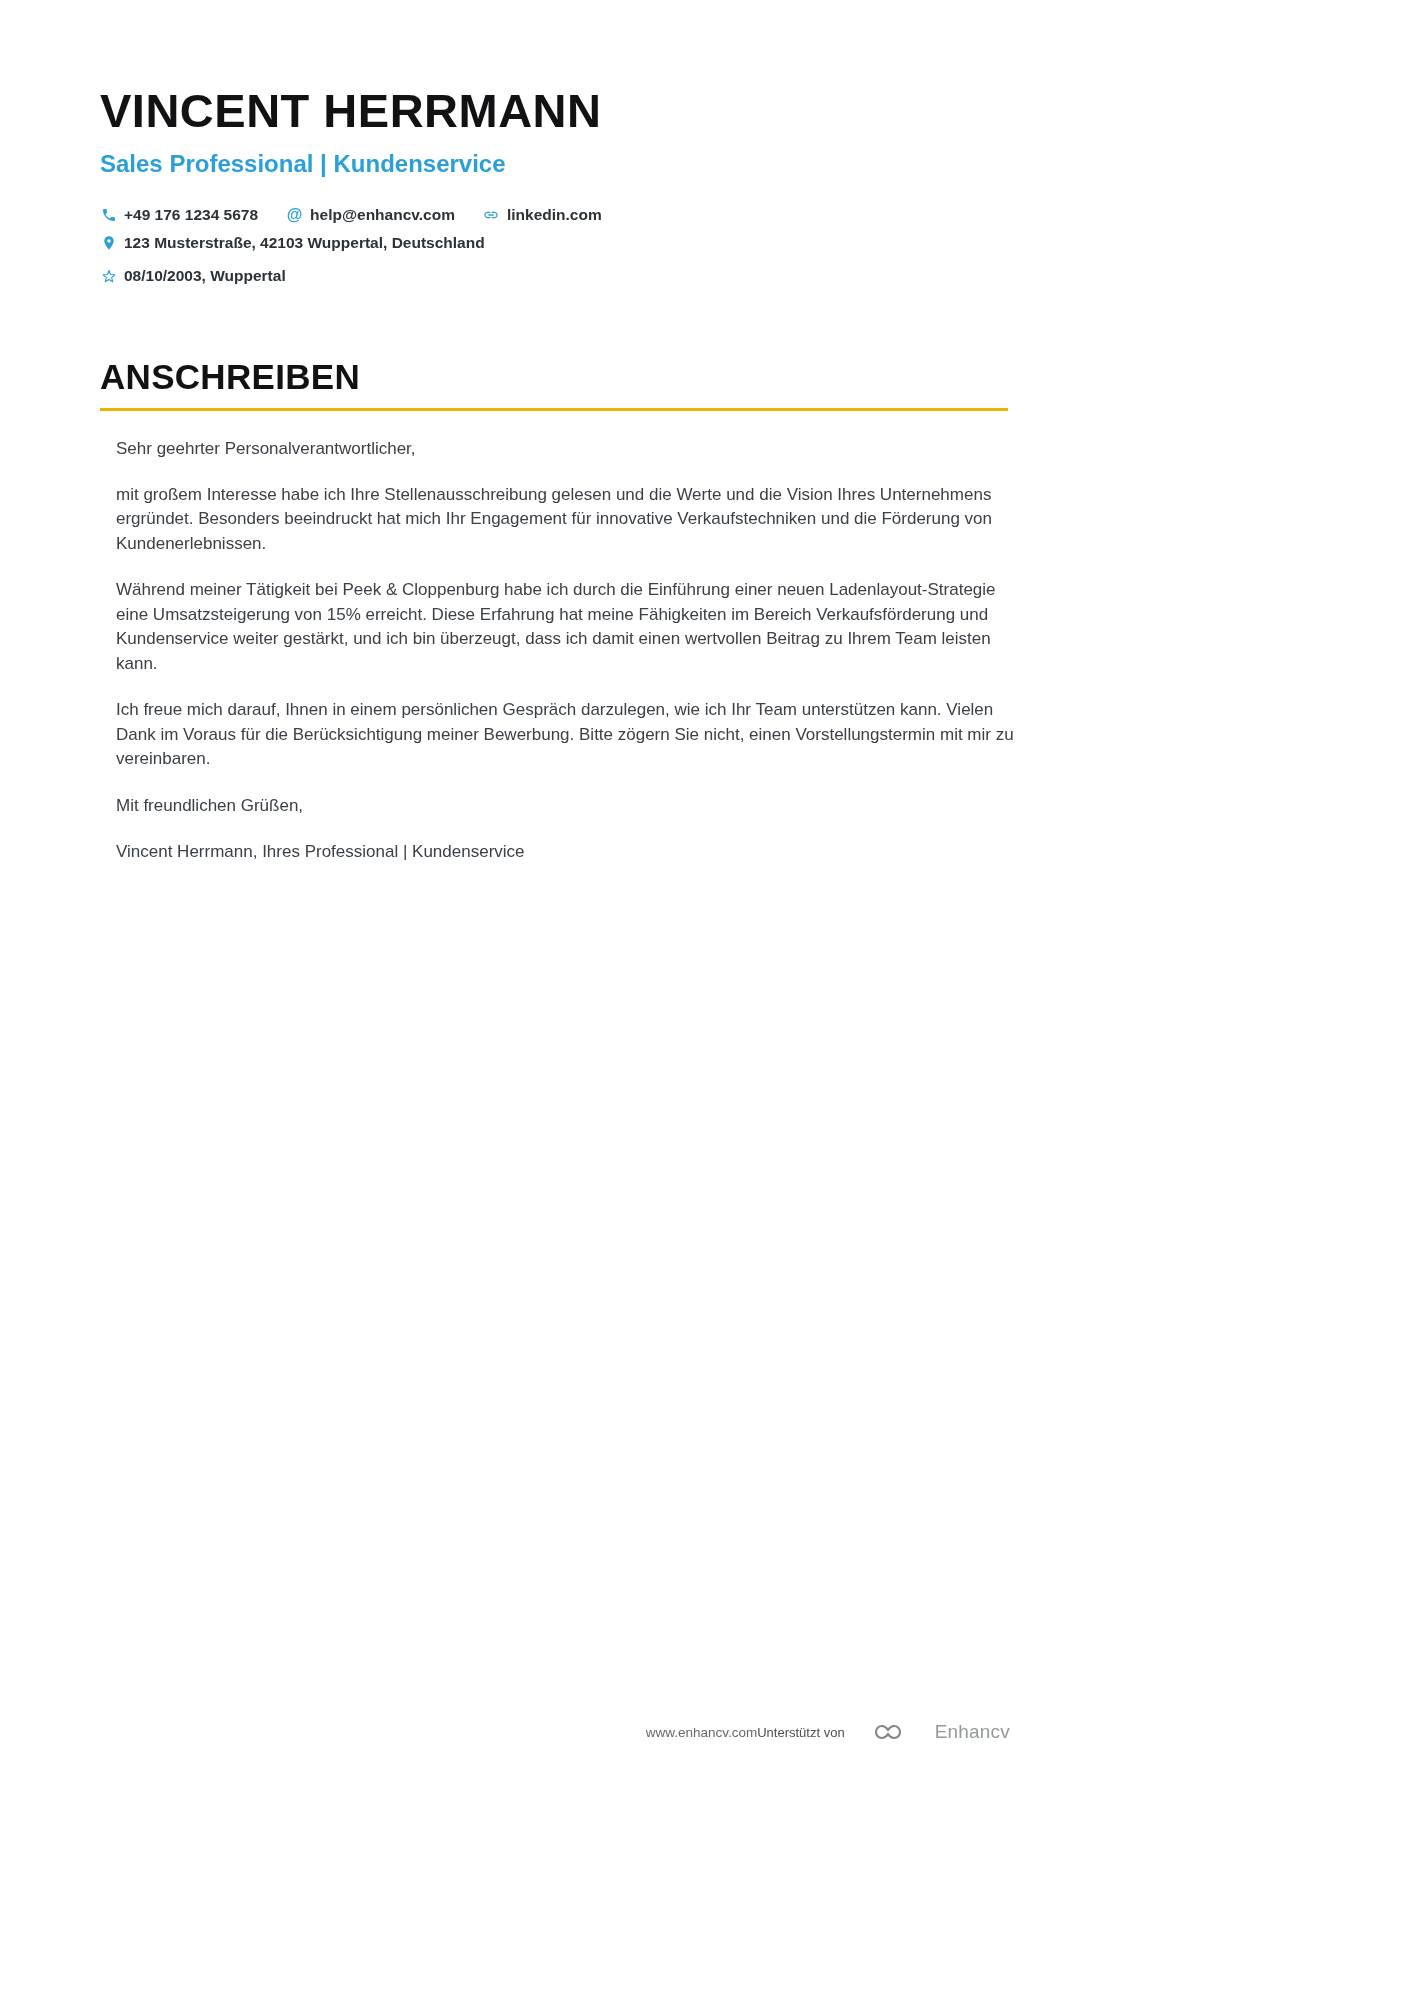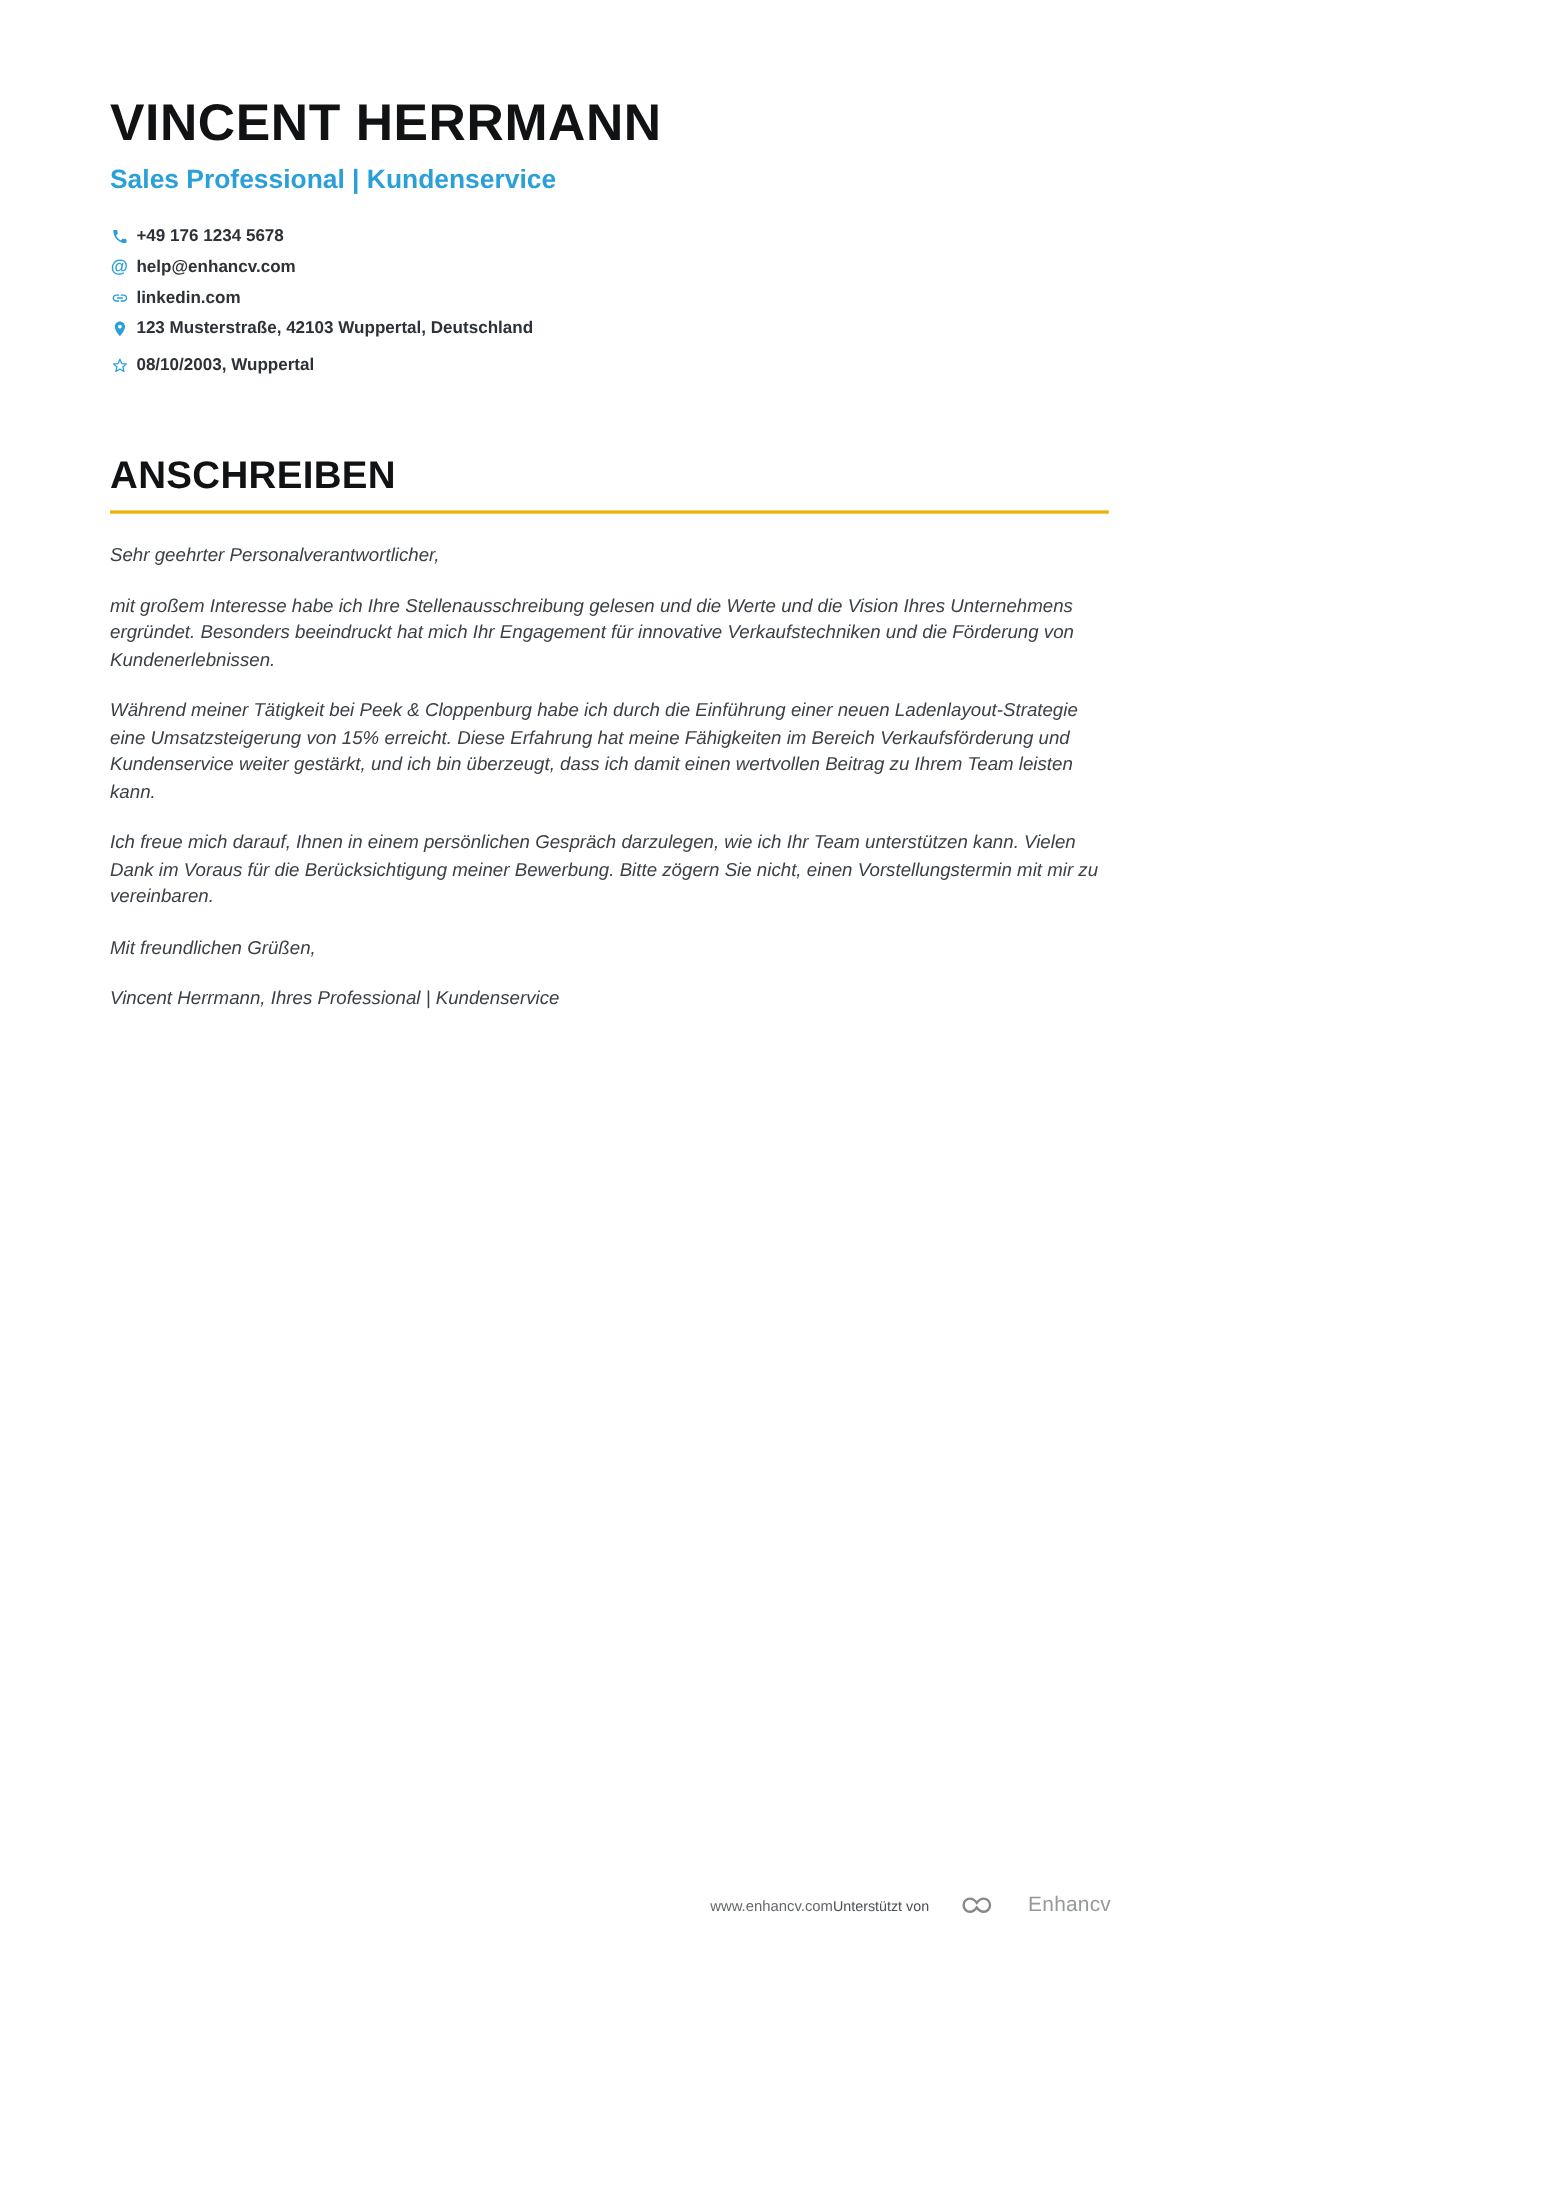--- a/index.html
+++ b/index.html
@@ -34,50 +34,49 @@
   .person-title{
     margin:13px 0 0 0;
     font-size:24px;
     font-weight:700;
     color:var(--accent);
     line-height:1.2;
   }
   .contact-row{
     display:flex;
     flex-wrap:wrap;
+    align-items:center;
     gap:10px 28px;
     margin-top:27px;
     font-size:15.5px;
     font-weight:700;
     color:#2c3237;
-    flex-direction:column;
   }
   .contact-row.second{margin-top:15px;}
   .citem{display:flex;align-items:center;gap:7px;white-space:nowrap;}
   .cicon{display:inline-flex;align-items:center;justify-content:center;width:17px;height:17px;color:var(--accent);}
   .cicon svg{width:16px;height:16px;display:block;}
   .cicon.at{font-size:16px;font-weight:800;color:var(--accent);}
   .letter{margin-top:72px;}
   .section-heading{
     margin:0 0 26px 0;
     font-size:35px;
     font-weight:800;
     letter-spacing:.3px;
     color:var(--heading);
     padding-bottom:11px;
     border-bottom:3px solid #eab308;
     width:908px;
   }
   .letter p{
     width:908px;
-    margin:0 0 22px 0;
+    margin:0 0 22px 16px;
     font-size:17px;
     line-height:1.44;
     color:var(--text);
-    font-style:italic;
   }
   .page-footer{
     position:absolute;
     left:90px;
     bottom:28px;
     width:920px;
     display:flex;
     align-items:center;
     justify-content:flex-end;
   }

